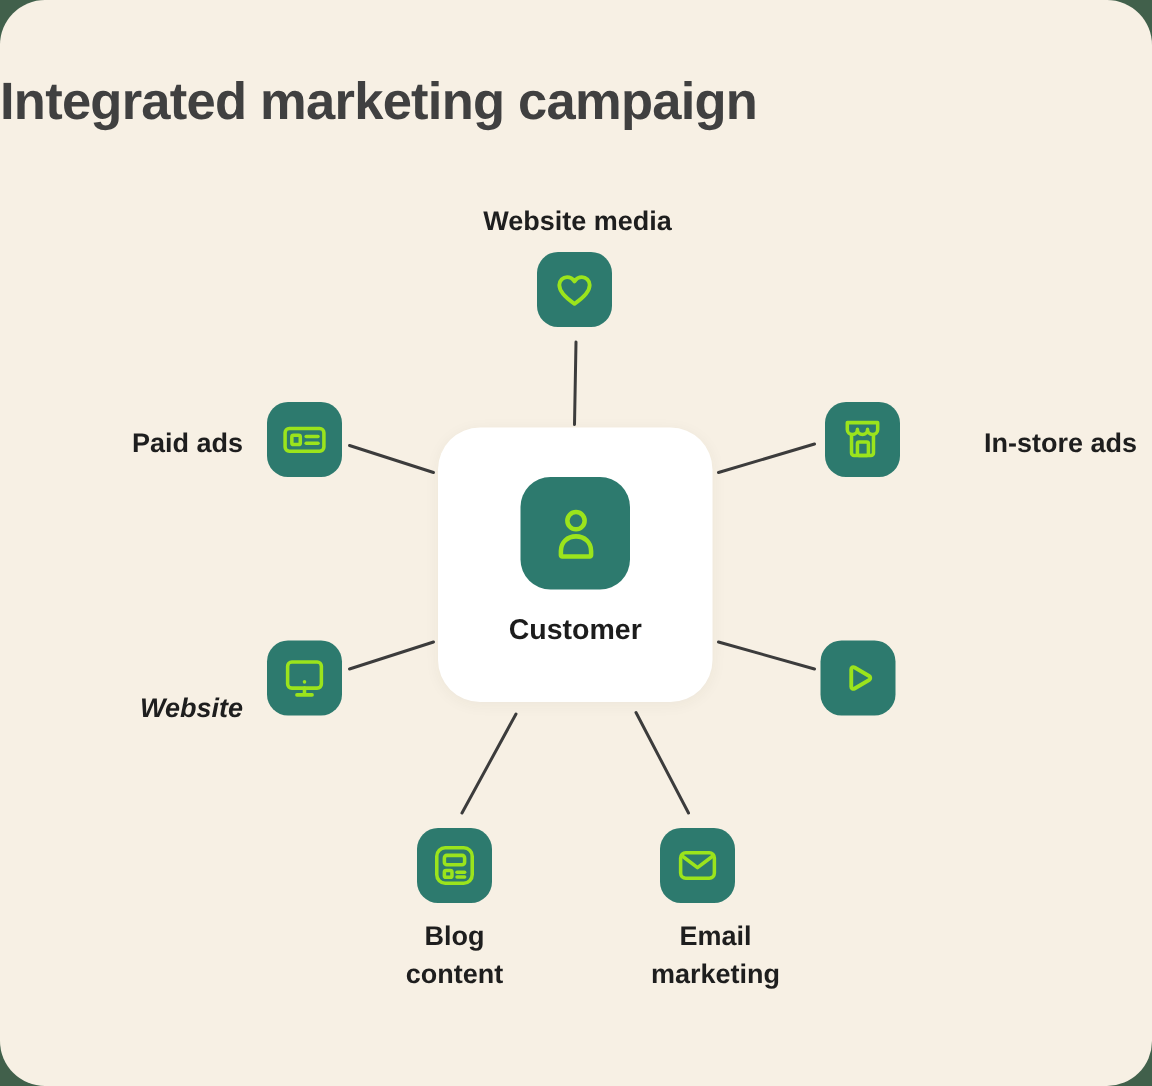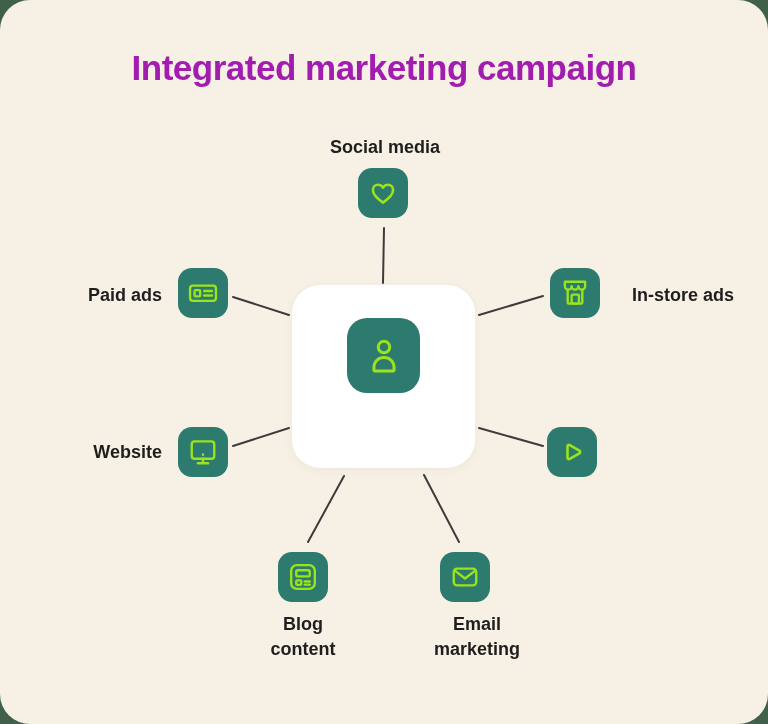--- a/index.html
+++ b/index.html
@@ -9,40 +9,39 @@
     font-family:"Liberation Sans","DejaVu Sans",sans-serif;
     position:relative;overflow:hidden;
   }
   .canvas{
     position:absolute;inset:0;
     background:#f7f0e4;
     border-radius:30px;
   }
   .title{
     position:absolute;left:0;top:48px;width:768px;
-    text-align:center;
     font-size:35px;font-weight:800;letter-spacing:-0.5px;
-    color:#a21caf;
+    color:#404040;
   }
   .links{position:absolute;left:0;top:0;width:768px;height:724px;pointer-events:none;}
   .links line{stroke:#3c3c3c;stroke-width:2;stroke-linecap:round;}
   .tile{
     position:absolute;width:50px;height:50px;
     background:#2d7a6e;border-radius:14px;
     display:flex;align-items:center;justify-content:center;
   }
   .tile svg{display:block;}
   .node-label{
     position:absolute;
     font-size:18px;font-weight:700;color:#1e1e1e;
     line-height:25px;
   }
   .lbl-center{text-align:center;}
   .lbl-right{text-align:right;}
-  .lbl-left{text-align:center;}
+  .lbl-left{text-align:right;}
   .center-card{
     position:absolute;left:292px;top:285px;width:183px;height:183px;
     background:#ffffff;border-radius:28px;
     box-shadow:0 2px 10px rgba(60,60,40,0.05);
   }
   .center-tile{
     position:absolute;left:55px;top:33px;width:73px;height:75px;
     background:#2d7a6e;border-radius:20px;
     display:flex;align-items:center;justify-content:center;
   }
@@ -63,21 +62,21 @@
   <svg class="links" width="768" height="724" viewBox="0 0 768 724">
     <line x1="384" y1="228" x2="383" y2="283"></line>
     <line x1="233" y1="297" x2="289" y2="315"></line>
     <line x1="479" y1="315" x2="543" y2="296"></line>
     <line x1="233" y1="446" x2="289" y2="428"></line>
     <line x1="479" y1="428" x2="543" y2="446"></line>
     <line x1="344" y1="476" x2="308" y2="542"></line>
     <line x1="424" y1="475" x2="459" y2="542"></line>
   </svg>
 
-  <div class="node-label lbl-center" style="left:285px;top:135px;width:200px;">Social media</div>
+  <div class="node-label lbl-center" style="left:285px;top:135px;width:200px;">Website media</div>
   <div class="tile" style="left:358px;top:168px;">
     <svg width="36" height="36" viewBox="0 0 32 32">
       <path class="stroke-ico-thick" d="M16 24.5 C10 20.5 7 17 7 13.4 C7 10.6 9.2 8.7 11.6 8.7 C13.4 8.7 15 9.7 16 11.2 C17 9.7 18.6 8.7 20.4 8.7 C22.8 8.7 25 10.6 25 13.4 C25 17 22 20.5 16 24.5 Z"></path>
     </svg>
   </div>
 
   <div class="node-label lbl-right" style="left:30px;top:283px;width:132px;">Paid ads</div>
   <div class="tile" style="left:178px;top:268px;">
     <svg width="36" height="36" viewBox="0 0 32 32">
       <rect class="stroke-ico" x="4.5" y="9.5" width="23" height="13.5" rx="2.5"></rect>
@@ -89,21 +88,21 @@
 
   <div class="node-label lbl-left" style="left:608px;top:283px;width:150px;">In-store ads</div>
   <div class="tile" style="left:550px;top:268px;">
     <svg width="36" height="36" viewBox="0 0 32 32">
       <path class="stroke-ico" d="M7 6 h18 M7 6 v4 a3 3 0 0 0 6 0 a3 3 0 0 0 6 0 a3 3 0 0 0 6 0 v-4"></path>
       <path class="stroke-ico" d="M9.5 14 v10 a1.5 1.5 0 0 0 1.5 1.5 h10 a1.5 1.5 0 0 0 1.5 -1.5 v-10"></path>
       <rect class="stroke-ico" x="13" y="17.5" width="6.5" height="8" rx="1"></rect>
     </svg>
   </div>
 
-  <div class="node-label lbl-right" style="left:30px;top:440px;width:132px;">Website</div>
+  <div class="node-label lbl-right" style="left:30px;top:460px;width:132px;font-style:italic;">Website</div>
   <div class="tile" style="left:178px;top:427px;">
     <svg width="36" height="36" viewBox="0 0 32 32">
       <rect class="stroke-ico" x="6" y="6.5" width="20" height="15.5" rx="2.5"></rect>
       <line class="stroke-ico" x1="16" y1="18.2" x2="16" y2="18.4"></line>
       <line class="stroke-ico" x1="16" y1="22" x2="16" y2="25.5"></line>
       <line class="stroke-ico" x1="11.5" y1="26" x2="20.5" y2="26"></line>
     </svg>
   </div>
 
   <div class="tile" style="left:547px;top:427px;">
@@ -131,15 +130,16 @@
   </div>
   <div class="node-label lbl-center" style="left:415px;top:612px;width:100px;margin-left:12px;">Email marketing</div>
 
   <div class="center-card">
     <div class="center-tile">
       <svg width="46" height="46" viewBox="0 0 32 32">
         <circle class="stroke-ico" cx="16" cy="9.8" r="4"></circle>
         <path class="stroke-ico" d="M9 25.8 v-1.9 c0 -4.1 3.1 -6.8 7 -6.8 s7 2.7 7 6.8 v1.9 a0.6 0.6 0 0 1 -0.6 0.6 h-12.8 a0.6 0.6 0 0 1 -0.6 -0.6 z"></path>
       </svg>
     </div>
+    <div class="center-label">Customer</div>
   </div>
 
 </div>
 
 </body></html>

